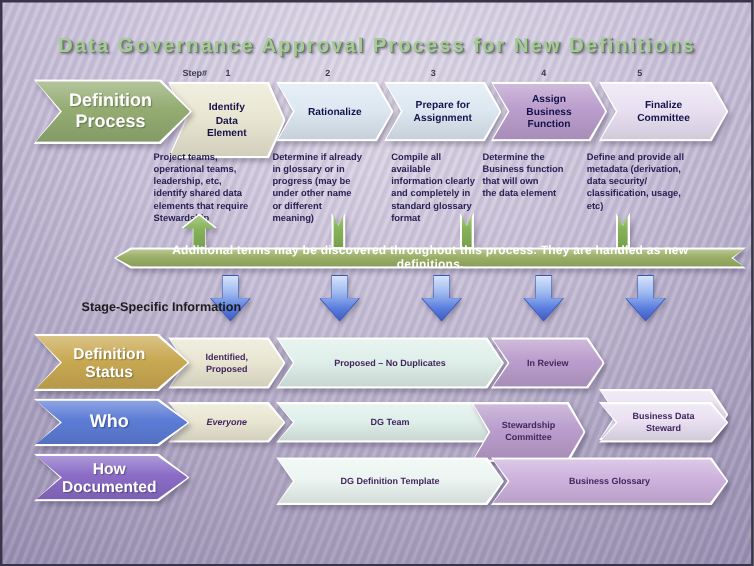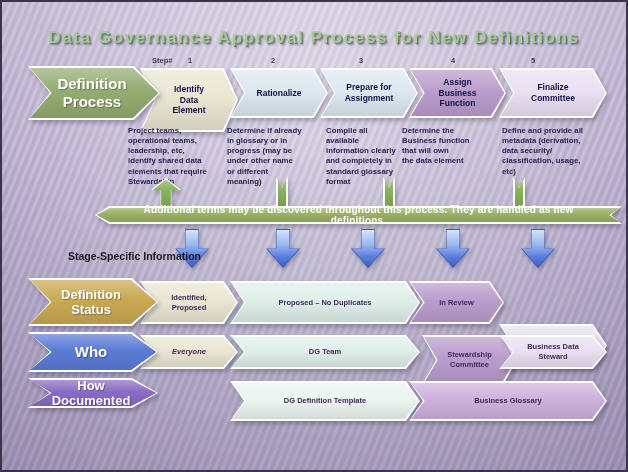--- a/index.html
+++ b/index.html
@@ -109,21 +109,21 @@
   <div class="desc" style="left:324px">Compile all
 available
 information clearly
 and completely in
 standard glossary
 format</div>
   <div class="desc" style="left:400px">Determine the
 Business function
 that will own
 the data element</div>
-  <div class="desc" style="left:500px">Define and provide all
+  <div class="desc" style="left:487px">Define and provide all
 metadata (derivation,
 data security/
 classification, usage,
 etc)</div>
 
   <div class="chev uparrow" style="left: 149px; top: 176px; width: 30px; height: 30px; --fill: #85b257;">
     <div class="c-b"></div>
       <div class="c-f"></div>
   </div>
   <div class="chev conn" style="left: 274px; top: 175px; width: 12px; height: 31px; --fill: #85b257;">
@@ -200,21 +200,21 @@
   <div class="chev lbl2" style="left: 138px; top: 333px; width: 98px; height: 34px; font-style: italic; --fill: #e9e7d2;">
     <div class="c-b"></div>
       <div class="c-f"></div>
       <div class="c-t">Everyone</div>
   </div>
   <div class="chev lbl2" style="left: 228px; top: 333px; width: 190px; height: 34px; --fill: #dfefea;">
     <div class="c-b"></div>
       <div class="c-f"></div>
       <div class="c-t">DG Team</div>
   </div>
-  <div class="chev lbl2" style="left: 420px; top: 333px; width: 95px; height: 50px; --fill: #ba9dcc;">
+  <div class="chev lbl2" style="left: 391px; top: 333px; width: 95px; height: 50px; --fill: #ba9dcc;">
     <div class="c-b"></div>
       <div class="c-f"></div>
       <div class="c-t">Stewardship
 Committee</div>
   </div>
   <div class="chev lbl2" style="left: 497px; top: 333px; width: 108px; height: 34px; --fill: #e9e1f2;">
     <div class="c-b"></div>
       <div class="c-f"></div>
       <div class="c-t">Business Data
 Steward</div>
@@ -228,19 +228,19 @@
   <div class="chev lbl2" style="left: 228px; top: 379px; width: 190px; height: 40px; --fill: #ecf5f2;">
     <div class="c-b"></div>
       <div class="c-f"></div>
       <div class="c-t">DG Definition Template</div>
   </div>
   <div class="chev lbl2" style="left: 407px; top: 379px; width: 198px; height: 40px; --fill: #cdb2dd;">
     <div class="c-b"></div>
       <div class="c-f"></div>
       <div class="c-t">Business Glossary</div>
   </div>
-  <div class="chev hdr hdr-md" style="left: 26px; top: 376px; width: 130px; height: 30px; --fill: #8a6cc6;">
+  <div class="chev hdr hdr-md" style="left: 26px; top: 376px; width: 130px; height: 40px; --fill: #8a6cc6;">
     <div class="c-b"></div>
       <div class="c-f"></div>
       <div class="c-t">How
 Documented</div>
   </div>
 </div>
 
 </body></html>

